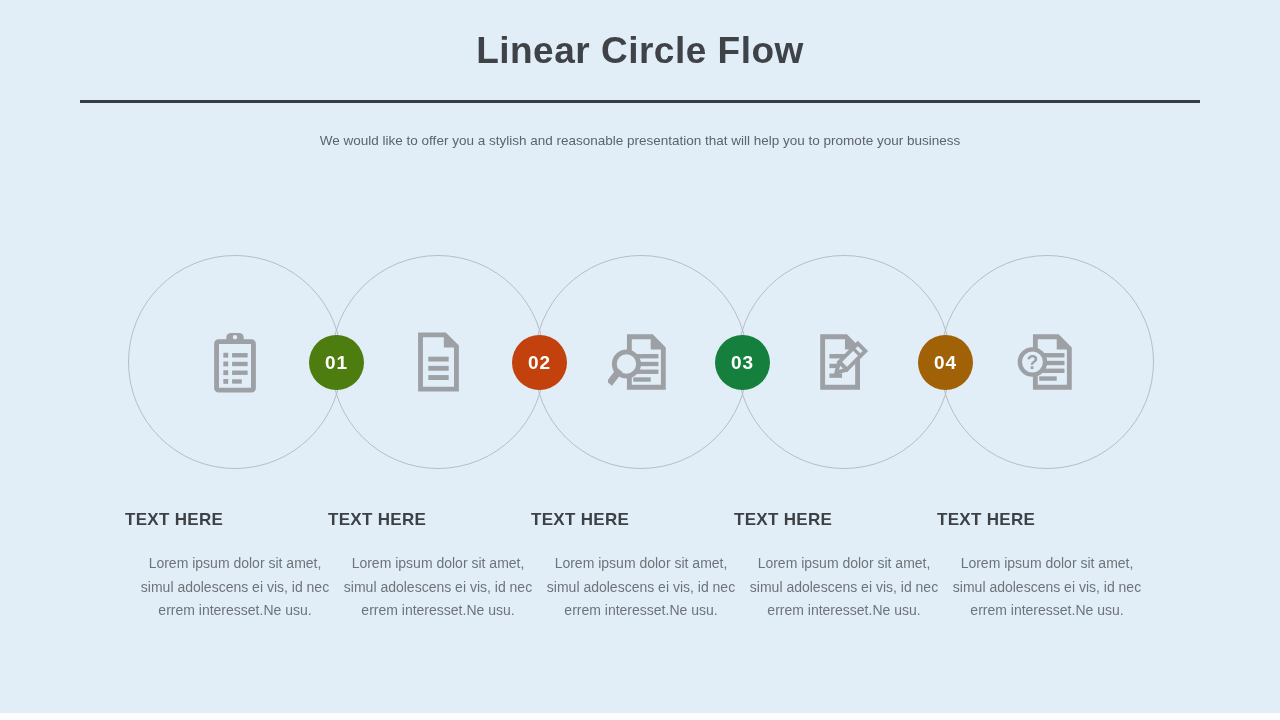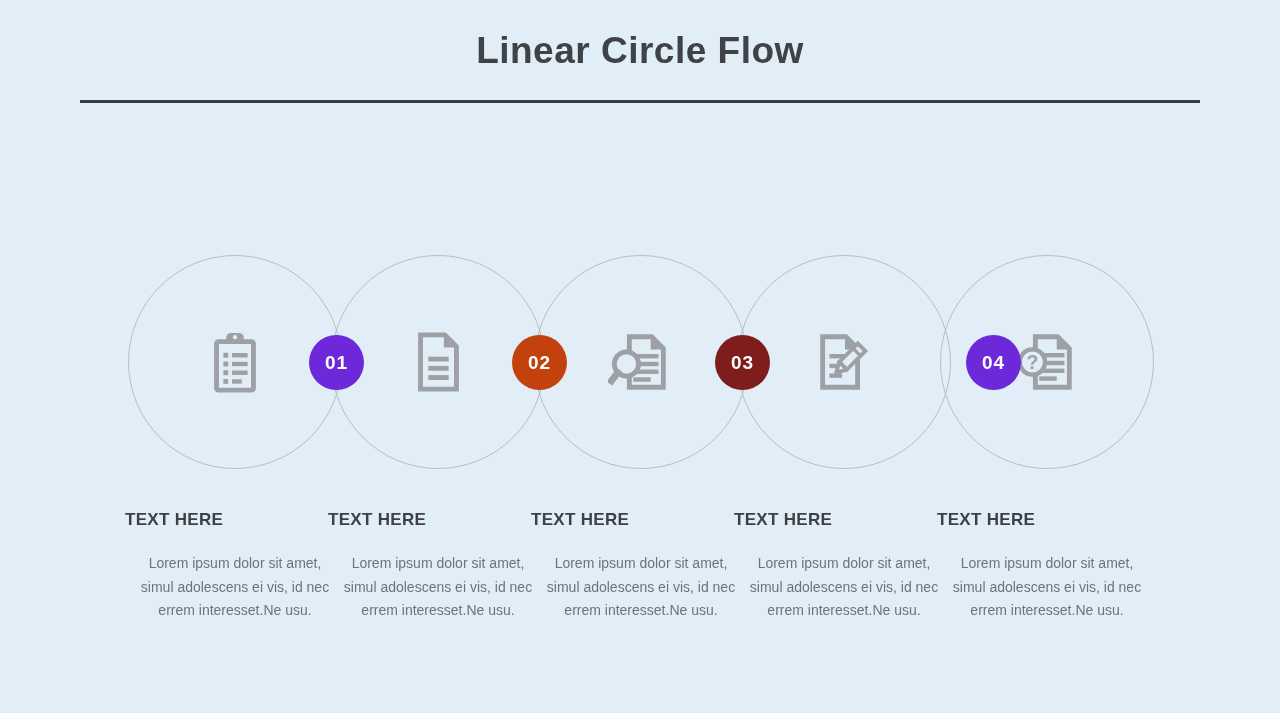--- a/index.html
+++ b/index.html
@@ -58,20 +58,21 @@
     position:absolute;left:0;bottom:0;width:1280px;height:7px;
     background:#fdfdfd;
   }
 </style>
 </head>
 <body>
 
 <div class="slide">
   <h1 class="title">Linear Circle Flow</h1>
   <div class="divider"></div>
+  <p class="subtitle">We would like to offer you a stylish and reasonable presentation that will help you to promote your business</p>
   <div class="flow" id="flow">
       <div class="big-circle" style="left: 128px;"></div>
       <div class="icon-box" style="left: 202px;">
         <svg viewBox="0 0 68 68">
     <rect x="15" y="13" width="38" height="50" rx="2" fill="none" stroke="#9da0a4" stroke-width="5"></rect>
     <rect x="25" y="4" width="18" height="11" rx="5" fill="#9da0a4"></rect>
     <circle cx="34" cy="8.5" r="2.2" fill="#e2eef7"></circle>
     <rect x="22" y="24.5" width="5" height="5" fill="#9da0a4"></rect>
           <rect x="31" y="24.8" width="16" height="4.5" fill="#9da0a4"></rect>
     <rect x="22" y="33.5" width="5" height="5" fill="#9da0a4"></rect>
@@ -156,19 +157,19 @@
     <circle cx="19" cy="34" r="13" fill="#e2eef7" stroke="#9da0a4" stroke-width="4.5"></circle>
     <text x="19" y="41" text-anchor="middle" font-size="20" font-weight="bold" fill="#9da0a4" font-family="Liberation Sans, sans-serif">?</text>
   </svg>
       </div>
       <div class="step-heading" style="left: 937px;">TEXT HERE</div>
       <div class="step-body" style="left: 929px;">
         <div>Lorem ipsum dolor sit amet,</div>
         <div>simul adolescens ei vis, id nec</div>
         <div>errem interesset.Ne usu.</div>
       </div>
-      <div class="badge" style="left: 309px; background: #6d28d9; text-align: right;">01</div>
+      <div class="badge" style="left: 309px; background: #4d7c0f; text-align: right;">01</div>
       <div class="badge" style="left: 512px; background: #c2410c;">02</div>
-      <div class="badge" style="left: 715px; background: #7f1d1d;">03</div>
-      <div class="badge" style="left: 966px; background: #6d28d9;">04</div>
+      <div class="badge" style="left: 715px; background: #15803d;">03</div>
+      <div class="badge" style="left: 918px; background: #a16207;">04</div>
     </div>
   <div class="footer-strip"></div>
 </div>
 
 </body></html>

